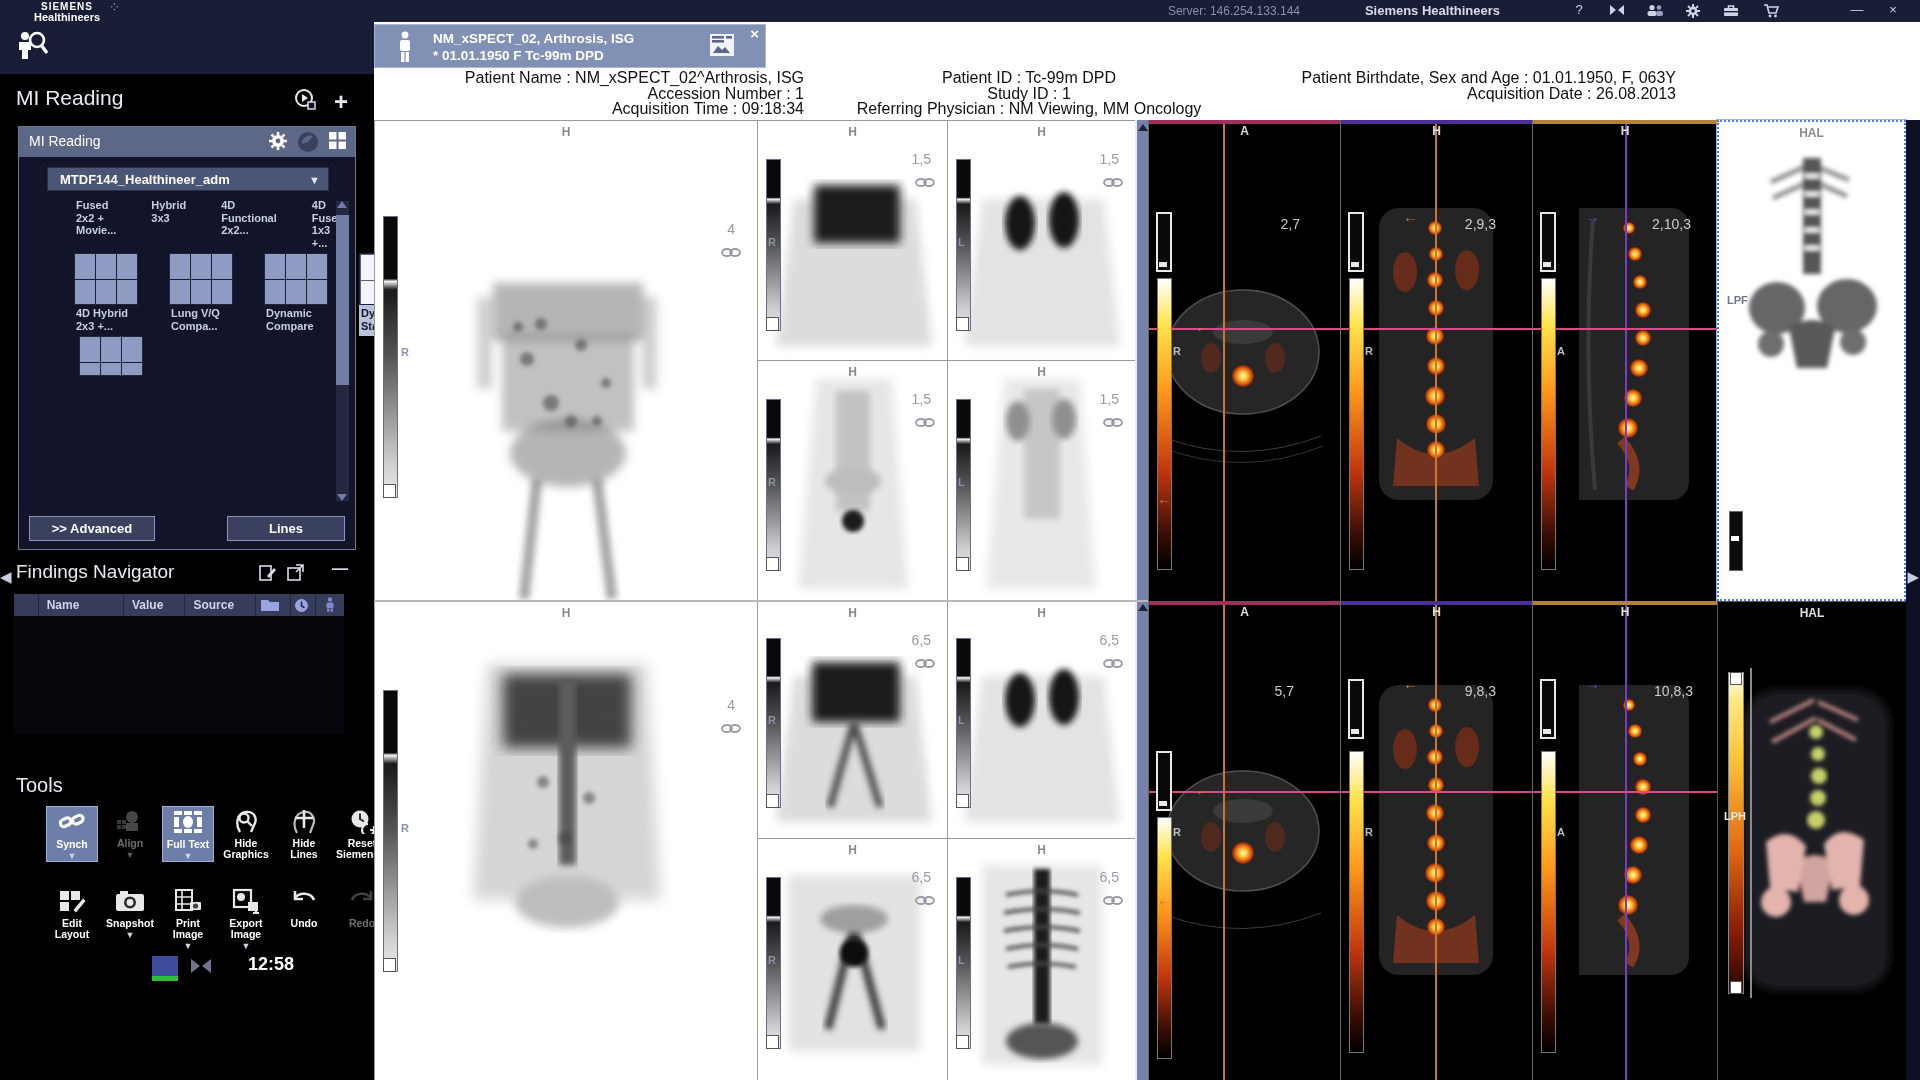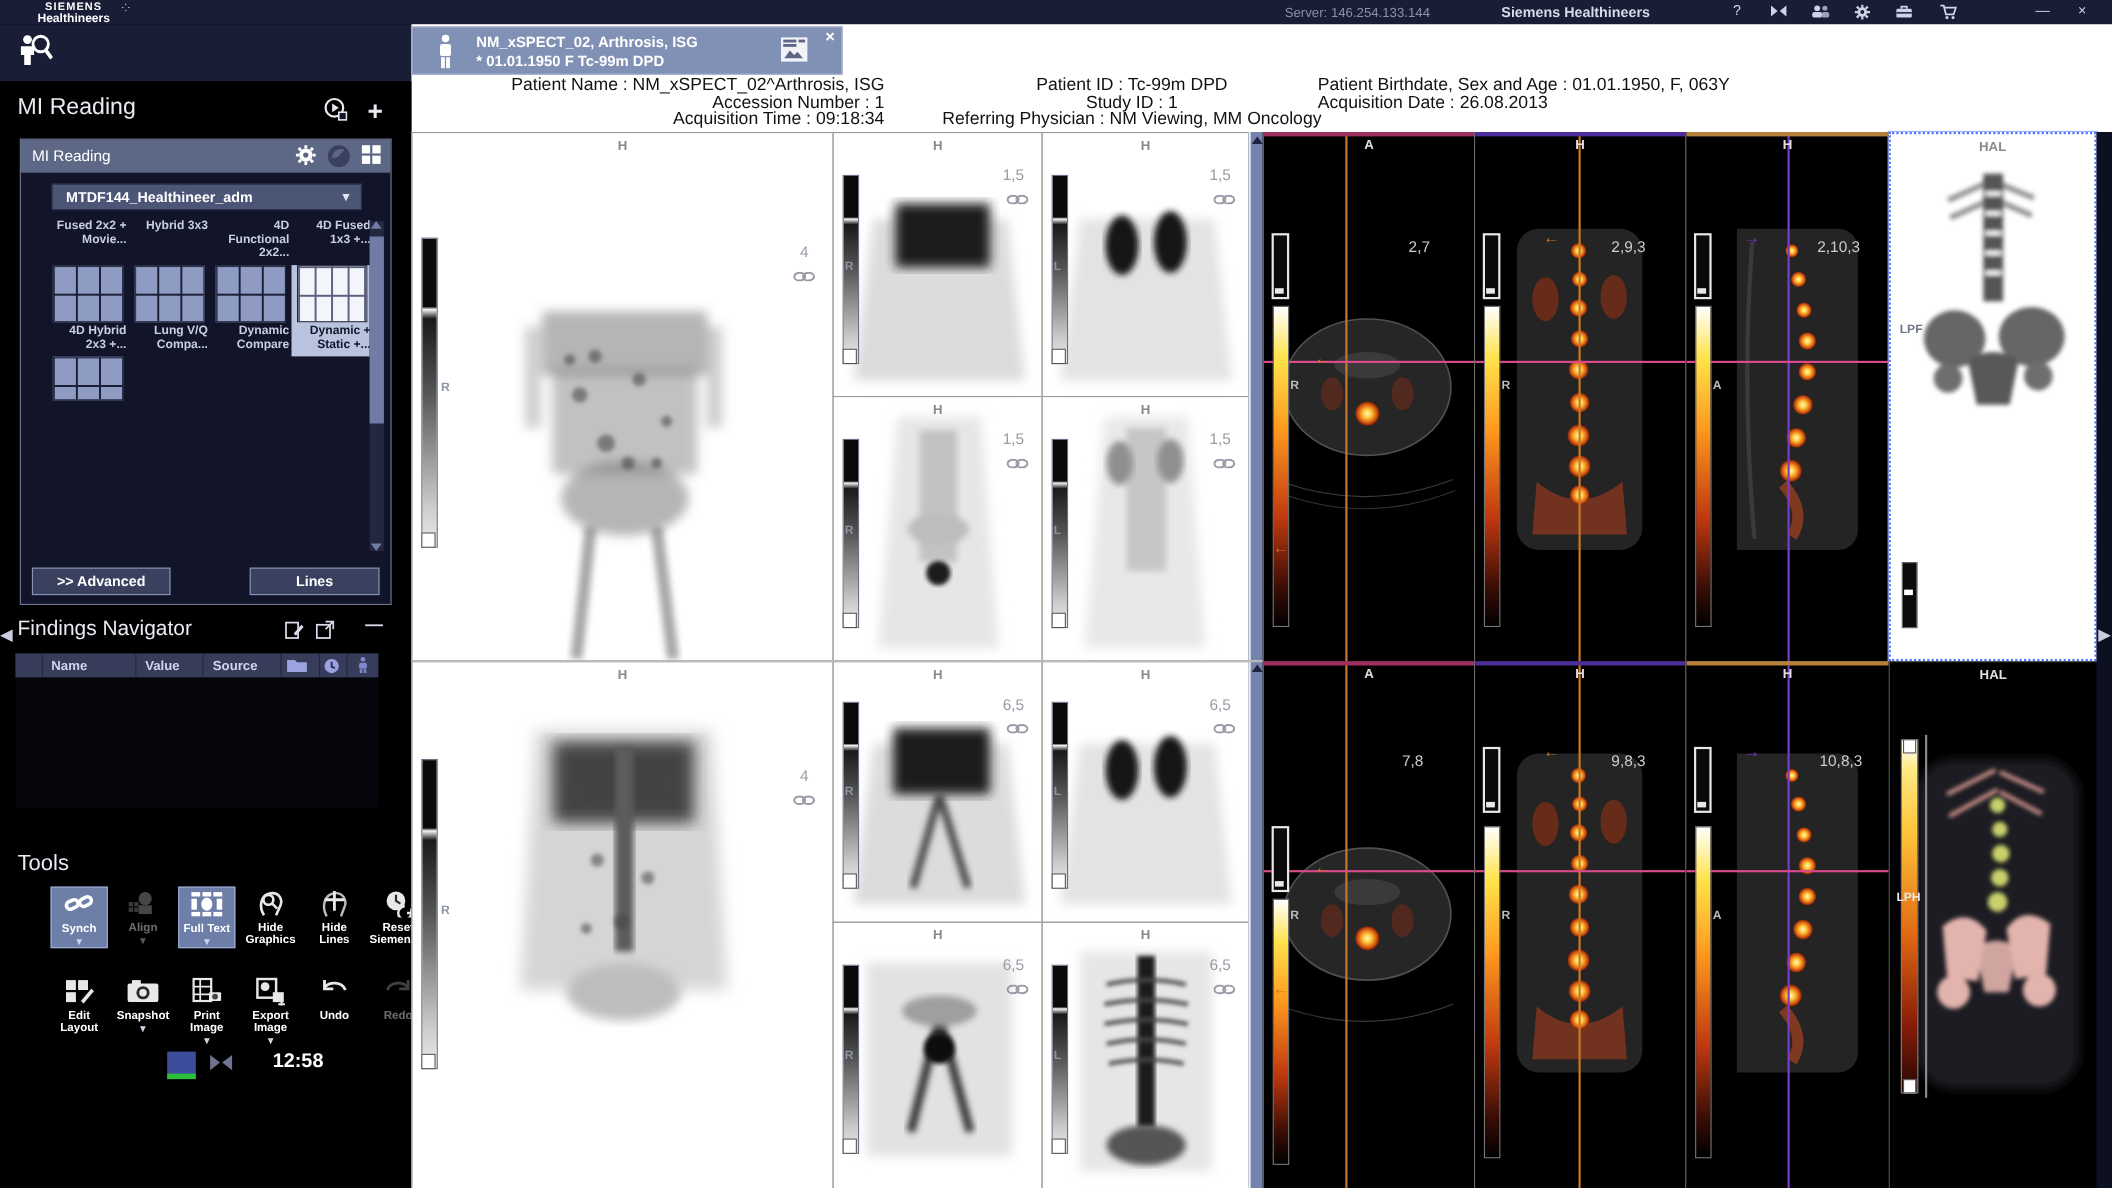--- a/index.html
+++ b/index.html
@@ -14,21 +14,21 @@
   #brand-label{position:absolute;right:420px;top:3px;font-size:13px;color:#d7dae8;font-weight:bold;}
   .tb-ico{position:absolute;top:2px;width:22px;height:18px;text-align:center;color:#cfd3e6;font-size:13px;cursor:pointer;}
   .tb-ico svg{display:block;margin:2px auto 0;}
   
   #left-header{position:absolute;left:0;top:22px;width:374px;height:52px;background:#191d36;}
   #patient-search-icon{position:absolute;left:14px;top:6px;}
   #banner{position:absolute;left:374px;top:22px;width:1546px;height:98px;background:#fff;}
   .bcol{position:absolute;top:48px;font-size:16px;line-height:15.5px;color:#111;}
   #bcol1{left:60px;width:370px;text-align:right;}
   #bcol2{left:470px;width:370px;text-align:center;}
-  #bcol3{left:824px;width:430px;text-align:left;}
+  #bcol3{left:872px;width:430px;text-align:right;}
   #patient-tab{position:absolute;left:374px;top:24px;width:392px;height:44px;background:#8190b5;
     border:1px solid #aeb7d2;box-sizing:border-box;color:#fff;}
   #patient-tab .pt-text{position:absolute;left:58px;top:5px;font-size:13.5px;font-weight:bold;line-height:17px;}
   #tab-close{position:absolute;right:6px;top:0px;font-size:15px;font-weight:bold;color:#fff;cursor:pointer;}
   #report-icon{position:absolute;right:30px;top:8px;}
   #person-icon{position:absolute;left:22px;top:6px;}
   
   #sidebar{position:absolute;left:0;top:74px;width:374px;height:897px;background:#000;color:#e8eaf2;}
   .side-title{font-size:21px;color:#e9ebf3;font-weight:normal;}
   #mi-title{position:absolute;left:16px;top:12px;}
@@ -37,21 +37,21 @@
     background:#12152a;box-sizing:border-box;}
   #layout-panel-header{position:absolute;left:0;top:0;right:0;height:30px;background:#5d6886;}
   #layout-panel-header .ph-title{position:absolute;left:10px;top:6px;font-size:14px;color:#fff;}
   #layout-panel-header .ph-icons{position:absolute;right:8px;top:4px;display:flex;gap:9px;}
   #layout-dropdown{position:absolute;left:28px;top:40px;width:282px;height:24px;background:#4b5576;
     border:1px solid #2c3florida048;border:1px solid #2c3048;color:#fff;font-size:13px;font-weight:bold;line-height:24px;
     padding-left:12px;box-sizing:border-box;cursor:pointer;}
   #layout-dropdown .caret{position:absolute;right:8px;top:0;color:#e2e5f2;font-size:11px;}
   #layout-grid{position:absolute;left:24px;top:70px;width:296px;}
   .lg-row{display:flex;}
-  .lg-cell{width:74px;text-align:right;}
+  .lg-cell{width:74px;text-align:left;margin-left:31px;}
   .lg-label{font-size:11px;font-weight:bold;color:#c9cfdf;line-height:12.5px;padding:2px 2px 4px;}
   .lg-thumb{width:62px;height:50px;margin:0 auto;background:#8e9cc4;border:1px solid #20243c;
     background-image:linear-gradient(#1a1d33 1.5px,transparent 1.5px),linear-gradient(90deg,#1a1d33 1.5px,transparent 1.5px);
     background-size:21px 26px;background-position:-1px -1px;cursor:pointer;}
   .lg-cell.selected{background:#b9c3de;}
   .lg-cell.selected .lg-label{color:#12152a;}
   .lg-cell.selected .lg-thumb{background:#f3f5fb;background-image:linear-gradient(#5a6180 1.5px,transparent 1.5px),linear-gradient(90deg,#5a6180 1.5px,transparent 1.5px);background-size:15px 26px;}
   #layout-scrollbar{position:absolute;right:6px;top:74px;width:13px;height:300px;background:#23273f;}
   #layout-scroll-thumb{position:absolute;left:0;top:14px;width:13px;height:170px;background:#707ca6;}
   .scroll-arrow{position:absolute;left:1px;width:0;height:0;border-left:5.5px solid transparent;border-right:5.5px solid transparent;}
@@ -890,21 +890,21 @@
       <ellipse cx="62" cy="236" rx="10" ry="15" fill="#5b2a1e" opacity=".85"></ellipse>
       <ellipse cx="126" cy="236" rx="10" ry="15" fill="#5b2a1e" opacity=".85"></ellipse>
       <ellipse cx="94" cy="210" rx="30" ry="12" fill="#3a3a3a"></ellipse>
       <path d="M16 314 Q94 342 172 312" stroke="#3c3c3c" fill="none"></path>
     </svg>
     <span class="orient lt">A</span>
     <div class="vline" style="left:74px;background:#c87828"></div>
     <div class="hline" style="top:190px;background:#d84a8a"></div>
     <span class="arrowglyph" style="left:46px;top:180px;color:#c87828">←</span>
     <span class="arrowglyph" style="left:8px;top:290px;color:#c87828">←</span>
-    <span class="imgnum lt" style="top:82px;right:46px">7,8</span>
+    <span class="imgnum lt" style="top:82px;right:46px">5,7</span>
     <div class="wlbar" style="top:150px"></div>
     <div class="hotbar" style="top:216px;height:240px"></div>
     <span class="sideletter" style="left:24px;top:225px;color:#bbb">R</span>
   </div>
   <div class="panel fused" style="left:966px;top:481px;width:192px;height:479px;">
     <div class="topline" style="background:#4d2d9a"></div>
     <svg class="fill" width="192" height="479" viewBox="0 0 192 479">
       <rect x="38" y="84" width="114" height="290" rx="20" fill="#242424"></rect>
       <g fill="url(#hotspot)">
           <circle cx="94" cy="104" r="7"></circle>

